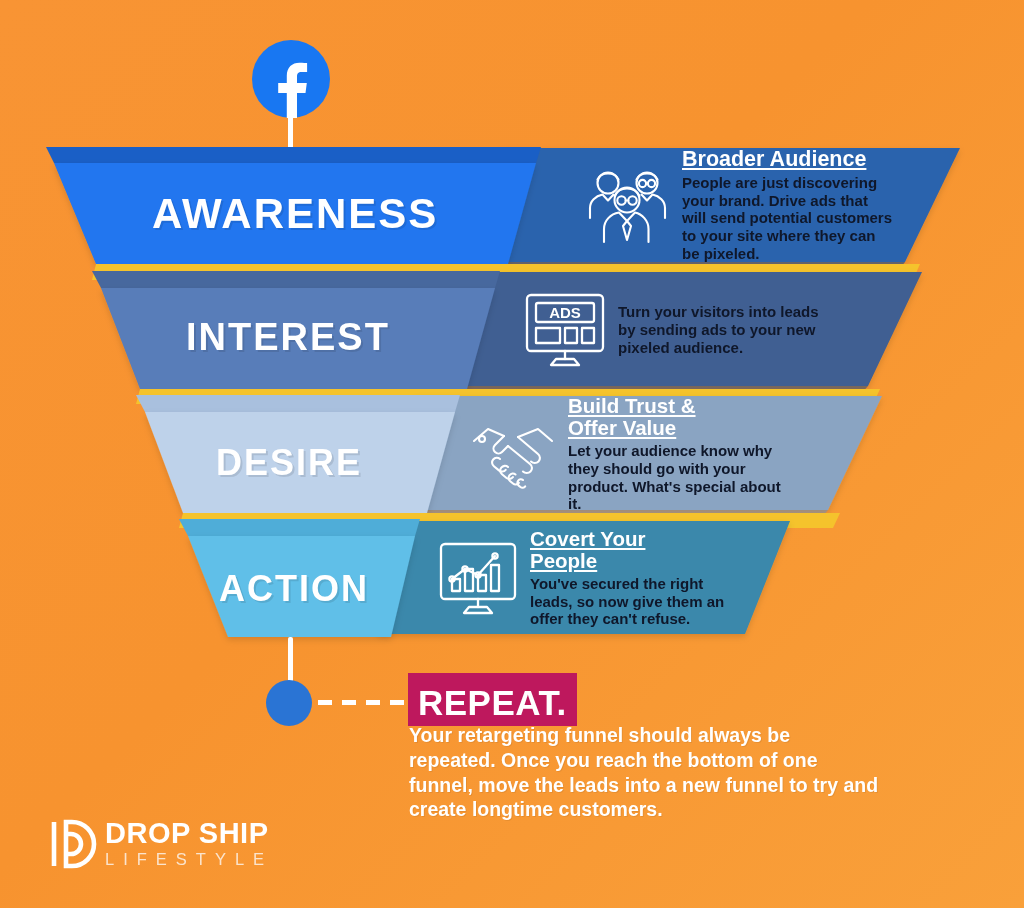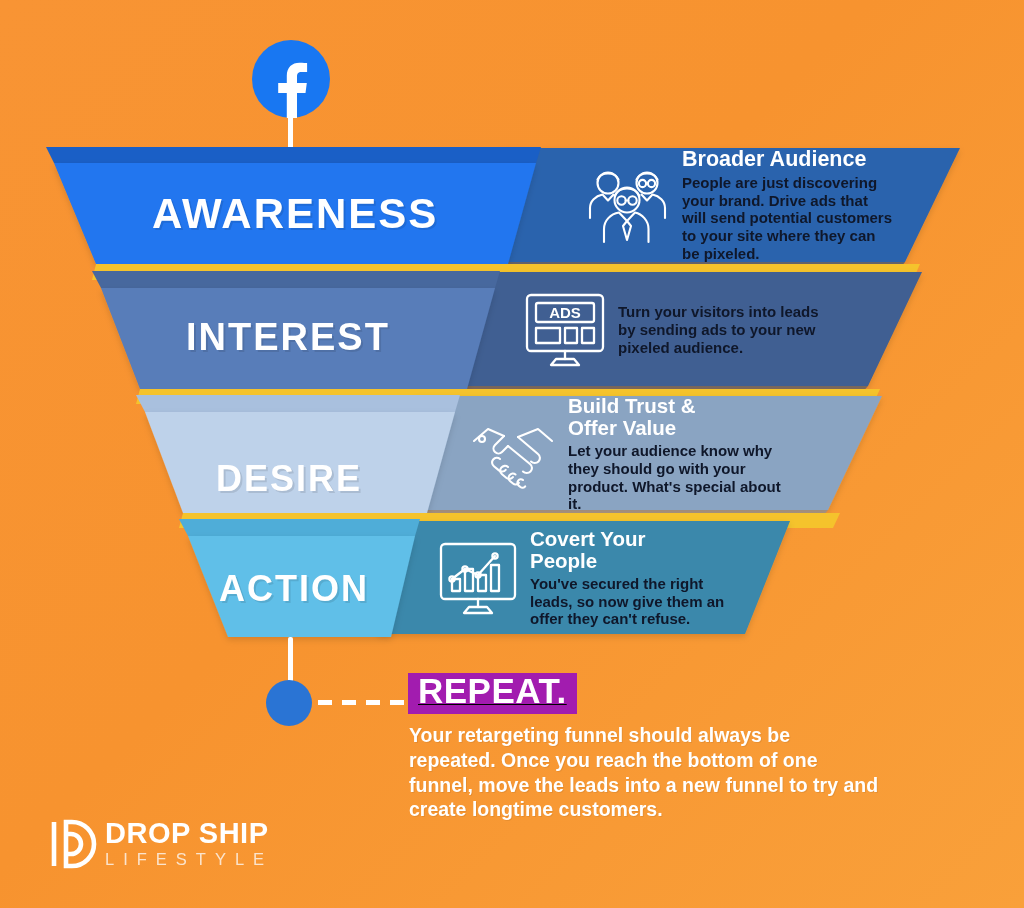--- a/index.html
+++ b/index.html
@@ -42,41 +42,42 @@
     position:absolute; inset:0;
     display:flex; align-items:center; gap:12px;
     padding:10px 46px 10px 18px;
   }
   .panel-icon { flex:0 0 auto; }
   .panel-icon svg { display:block; }
   .panel-text { flex:1 1 auto; min-width:0; }
   .panel-title {
     color:#ffffff; font-weight:bold; line-height:1.08;
     margin-bottom:3px;
+    text-decoration:underline;
   }
   .panel-body {
     color:#0f172a; line-height:1.18; font-weight:600;
   }
 
   
   .dot-node {
     position:absolute; left:266px; top:680px;
     width:46px; height:46px; border-radius:50%; background:#2a74d4;
   }
   .stem-bottom {
     position:absolute; left:288px; top:637px; width:5px; height:46px;
     background:#ffffff; border-radius:2px;
   }
   .dash-line {
     position:absolute; left:318px; top:700px; width:90px; height:5px;
     background:repeating-linear-gradient(to right,#ffffff 0 14px,transparent 14px 24px);
   }
   .repeat-badge {
     position:absolute; left:408px; top:673px;
-    background:#a21caf; padding:0 10px 6px 10px;text-decoration:underline;
+    background:#be185d; padding:12px 10px 6px 10px;
   }
   .repeat-badge span {
     color:#ffffff; font-weight:bold; font-size:35px;
     letter-spacing:0.5px; line-height:1;
   }
   .repeat-body {
     position:absolute; left:409px; top:723px; width:470px;
     color:#ffffff; font-size:19.5px; line-height:1.27; font-weight:600;
     text-shadow:1px 1px 0 rgba(0,0,0,0.07);
   }
@@ -144,21 +145,21 @@
 
   <g>
     <polygon points="378,521 790,521 745,634 378,634" fill="#3a88ab" filter="url(#sdw)"></polygon>
     <polygon points="179,519 420,519 415,536 188,536" fill="#4fadd8"></polygon>
     <polygon points="188,536 415,536 391,637 228,637" fill="#61bfe8" filter="url(#sdw)"></polygon>
   </g>
 </svg>
 
 <div class="band-label" style="left:152px; top:190px; font-size:42px;">AWARENESS</div>
 <div class="band-label" style="left:186px; top:316px; font-size:38px;">INTEREST</div>
-<div class="band-label" style="left:216px; top:442px; font-size:36px;margin-top:16px;">DESIRE</div>
+<div class="band-label" style="left:216px; top:442px; font-size:36px;">DESIRE</div>
 <div class="band-label" style="left:219px; top:568px; font-size:36px;">ACTION</div>
 
 <div class="panel" style="left:566px; top:150px; width:376px; height:110px;">
   <div class="panel-inner">
     <div class="panel-icon">
       <svg width="86" height="78" viewBox="0 0 86 78" fill="none" stroke="#ffffff" stroke-width="2.1" stroke-linejoin="round" stroke-linecap="round">
 
         <circle cx="24" cy="17" r="10.5"></circle>
         <path d="M13.5 13.5c2-4 6-6 10.5-6s8.5 2 10.5 6"></path>
         <path d="M6 52V42c0-7 5.5-12 12.5-13.5l5.5 6 5.5-6"></path>

